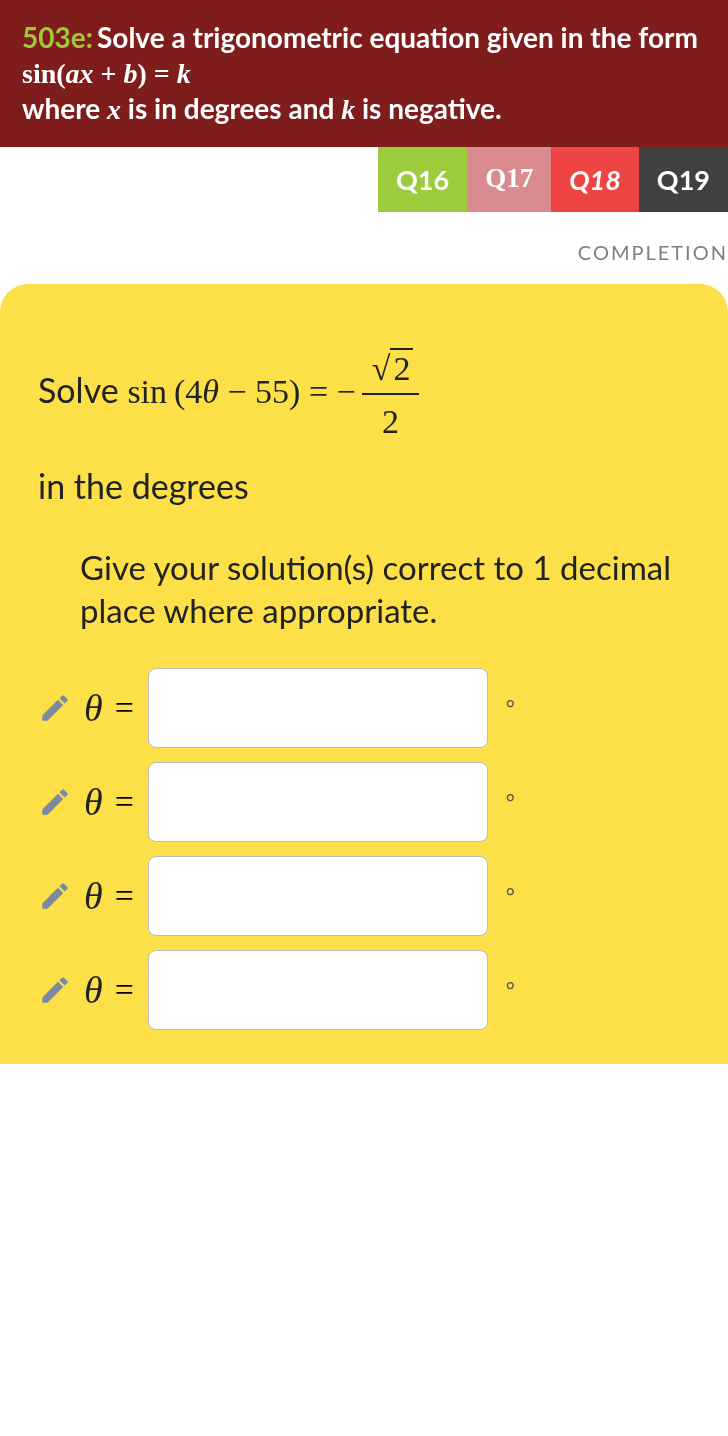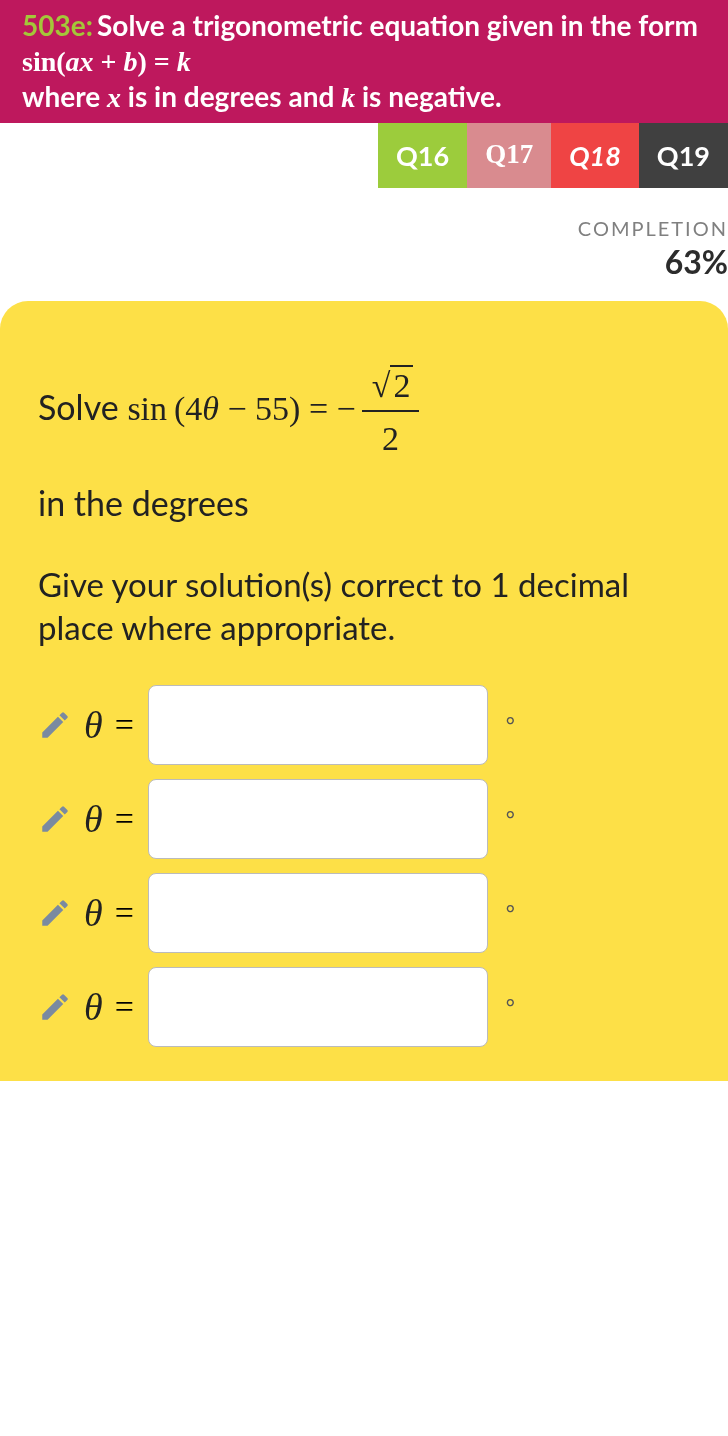--- a/index.html
+++ b/index.html
@@ -1,17 +1,17 @@
 <!DOCTYPE html>
 <html><head>
 <meta charset="utf-8">
 <style>
 * { margin:0; padding:0; box-sizing:border-box; }
 body { font-family: "Lato", "Helvetica Neue", Arial, sans-serif; background:#fff; width:728px; }
-.header { background:#be185d; padding:8px 22px; color:#fff; }
+.header { background:#7f1d1d; padding:20px 22px; color:#fff; }
 .header .code { color:#a4c639; font-weight:700; font-size:28px; }
 .header .title { font-weight:700; font-size:28px; line-height:1.25; }
 .header .math { font-family: "Cambria Math", "STIXGeneral", serif; font-style: normal; }
 .tabs { display:flex; justify-content:flex-end; }
 .tab { font-size:27px; font-weight:700; padding:16px 18px; text-align:left; }
 .tab.green { background:#9ccc3c; color:#fff; }
 .tab.pink1 { background:#d98b8f; color:#fff;font-family:Liberation Serif, serif; }
 .tab.pink2 { background:#ef4444; color:#fff;font-style:italic; }
 .tab.dark { background:#404040; color:#fff; }
 .completion { text-align:right; margin:28px 0 10px 0; }
@@ -19,21 +19,21 @@
 .completion .value { font-size:32px; font-weight:700; color:#2c2c2c; margin-top:2px; }
 .card { background:#fde047; border-radius:28px 28px 0 0; margin:20px 0 0 0; padding:60px 30px 20px 38px; }
 .problem { font-size:34px; color:#222; line-height:1.45; font-family: "Cambria Math","STIXGeneral","Times New Roman",serif; }
 .problem .txt { font-family: "Lato","Helvetica Neue",Arial,sans-serif; }
 .frac { display:inline-block; vertical-align:middle; text-align:center; margin-left:6px; }
 .frac .num { display:block; border-bottom:2px solid #222; padding:0 6px; }
 .frac .den { display:block; padding-top:2px; }
 .sqrt { position:relative; padding-left:4px; }
 .sqrt::before { content:"√"; }
 .sqrt .radicand { border-top:2px solid #222; padding:0 3px; }
-.instruction { font-size:33px; color:#222; margin-top:34px; line-height:1.3; }
+.instruction { font-size:33px; color:#222; margin-top:34px; line-height:1.3;margin-left:42px; }
 .answers { margin-top:36px; }
 .ans-row { display:flex; align-items:center; margin-bottom:14px; }
 .pencil { width:34px; height:34px; margin-right:12px; flex-shrink:0; }
 .theta-label { font-family:"Cambria Math","STIXGeneral",serif; font-size:38px; color:#222; margin-right:12px; font-style:italic; }
 .eq { font-family:"Cambria Math",serif; font-size:34px; margin-right:14px; }
 .ans-input { flex:1; height:80px; border:1.5px solid #bbb; border-radius:8px; font-size:28px; padding:0 14px; max-width:340px; }
 .degree { font-size:22px; color:#555; margin-left:18px; }
 </style>
 </head>
 <body>
@@ -49,21 +49,20 @@
 
 <div class="tabs">
   <div class="tab green">Q16</div>
   <div class="tab pink1">Q17</div>
   <div class="tab pink2">Q18</div>
   <div class="tab dark">Q19</div>
 </div>
 
 <div class="completion">
   <div class="label">COMPLETION</div>
-  <div class="value">63%</div>
 </div>
 
 <div class="card">
 
   <div class="problem">
     <span class="txt">Solve </span><span>sin</span> <span>(4<i>θ</i> − 55)</span><span> = −</span><span class="frac"><span class="num"><span class="sqrt"><span class="radicand">2</span></span></span><span class="den">2</span></span>
     <div style="height:14px;"></div>
     <span class="txt">in the degrees</span><br>
   </div>
 

